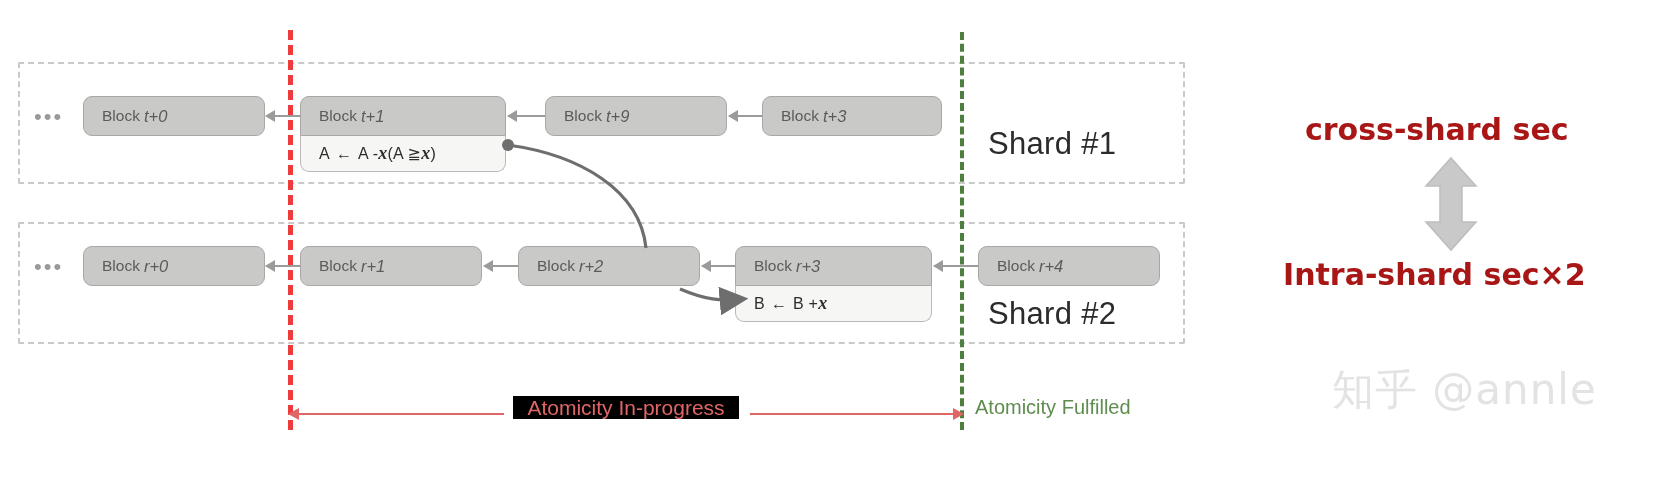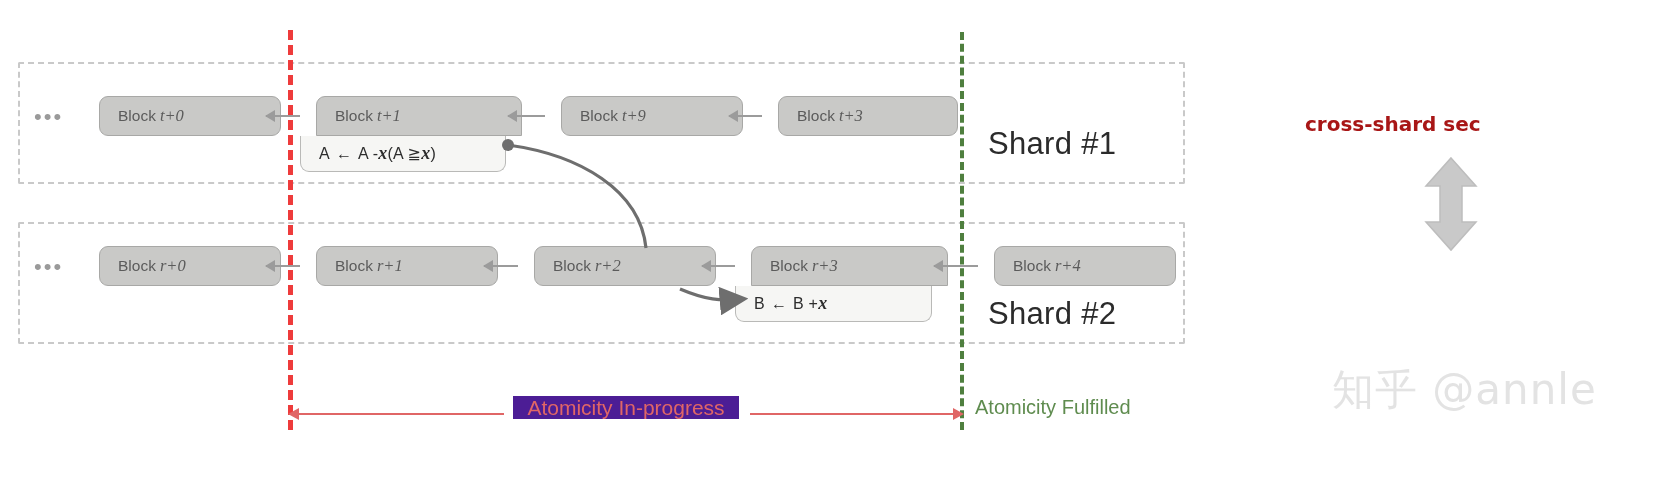--- a/index.html
+++ b/index.html
@@ -28,23 +28,23 @@
   .ellipsis{
     position:absolute;color:#9a9a9a;font-size:22px;letter-spacing:2px;
     line-height:1;
   }
 
   
   .block{
     position:absolute;box-sizing:border-box;
     background:#c9c9c7;border:1.5px solid #a8a8a6;border-radius:9px;
     color:#5b5b5b;font-size:15.5px;display:flex;align-items:center;
-    padding-left:18px;white-space:nowrap;margin-left:16px;
-  }
-  .block .idx{font-style:italic;padding-left:4px;font-family:Liberation Serif, serif;font-size:16.5px;}
+    padding-left:18px;white-space:nowrap;
+  }
+  .block .idx{font-style:italic;padding-left:4px;font-family:Liberation Sans, sans-serif;font-size:16.5px;}
 
   
   .block.hasbody{border-bottom-left-radius:0;border-bottom-right-radius:0;}
 
   .payload{
     position:absolute;box-sizing:border-box;
     background:#f6f6f4;border:1.5px solid #b9b9b7;border-top:none;
     border-radius:0 0 9px 9px;
     color:#2d2d2d;font-size:16px;display:flex;align-items:center;
     padding-left:18px;white-space:nowrap;letter-spacing:.2px;
@@ -68,32 +68,32 @@
   .atom-bar{position:absolute;left:288px;top:406px;width:676px;height:16px;}
   .atom-line{position:absolute;top:7px;height:2px;background:#e06666;}
   .atom-head{position:absolute;top:2px;width:0;height:0;
     border-top:6px solid transparent;border-bottom:6px solid transparent;}
   #atom-head-left{left:0;border-right:11px solid #e06666;}
   #atom-head-right{right:0;border-left:11px solid #e06666;}
   #atom-inprogress-label{
     position:absolute;left:288px;top:396px;width:676px;text-align:center;
     color:#e06666;font-size:21px;white-space:nowrap;
   }
-  #atom-inprogress-label span{background:#4c1d95;padding:0 14px;}
+  #atom-inprogress-label span{background:#000000;padding:0 14px;}
   #atom-fulfilled-label{
     position:absolute;left:975px;top:396px;color:#5f8c4f;font-size:20px;
     white-space:nowrap;
   }
 
   
   .annot{
     position:absolute;color:#a81616;font-weight:bold;white-space:nowrap;
     font-family:"DejaVu Sans", sans-serif;
   }
-  #annot-cross{left:1305px;top:112px;font-size:20px;}
+  #annot-cross{left:1305px;top:112px;font-size:30px;}
   #annot-intra{left:1283px;top:257px;font-size:30px;}
 
   #double-arrow{position:absolute;left:1420px;top:156px;width:62px;height:96px;}
 
   
   #watermark{
     position:absolute;left:1332px;top:362px;color:#e3e3e3;font-size:42px;
     white-space:nowrap;font-family:"DejaVu Sans", sans-serif;letter-spacing:1px;
   }
 
@@ -203,20 +203,21 @@
     <div class="atom-line" style="left:462px;width:206px;"></div>
     <div class="atom-head" id="atom-head-left"></div>
     <div class="atom-head" id="atom-head-right"></div>
   </div>
   <div id="atom-inprogress-label">
     <span>Atomicity In-progress</span>
   </div>
   <div id="atom-fulfilled-label">Atomicity Fulfilled</div>
 
   <div class="annot" id="annot-cross">cross-shard sec</div>
+  <div class="annot" id="annot-intra">Intra-shard sec×2</div>
 
   <svg id="double-arrow" viewBox="0 0 62 96">
     <polygon points="31,2 56,30 42,30 42,66 56,66 31,94 6,66 20,66 20,30 6,30" fill="#c9c9c9" stroke="#bdbdbd" stroke-width="1.5"></polygon>
   </svg>
 
   <div id="watermark">知乎 @annle</div>
 
 </div>
 
 </body></html>

